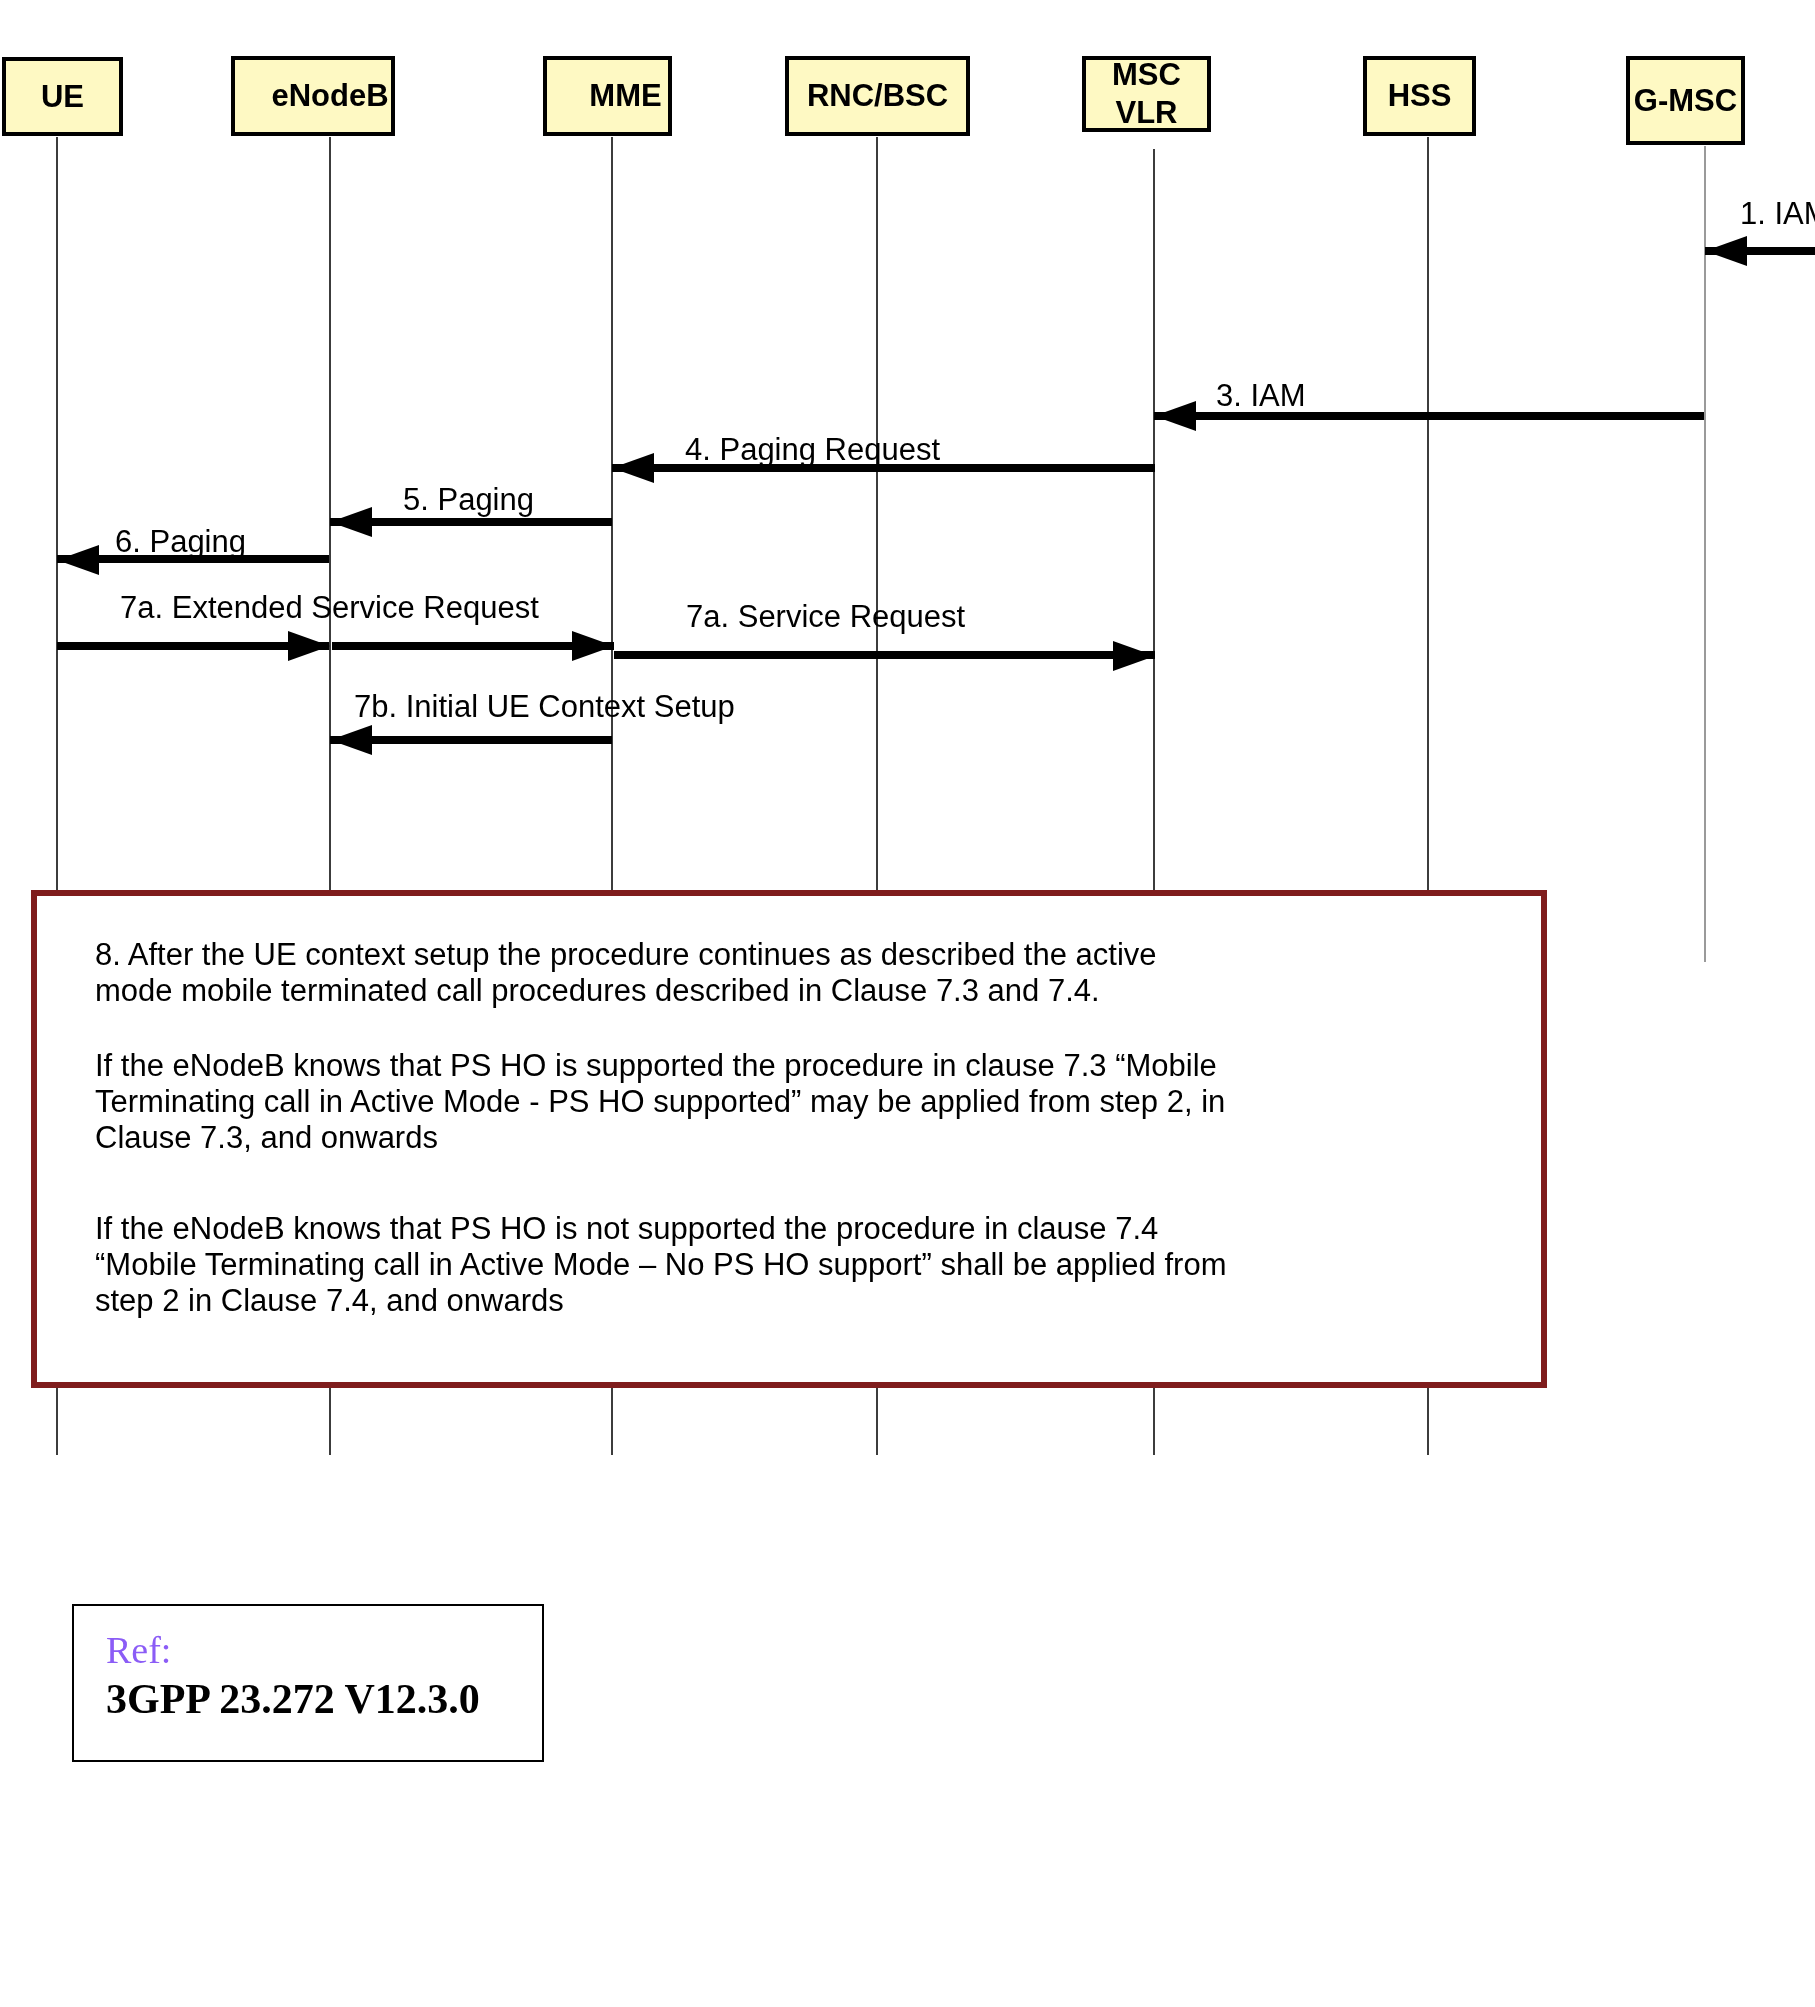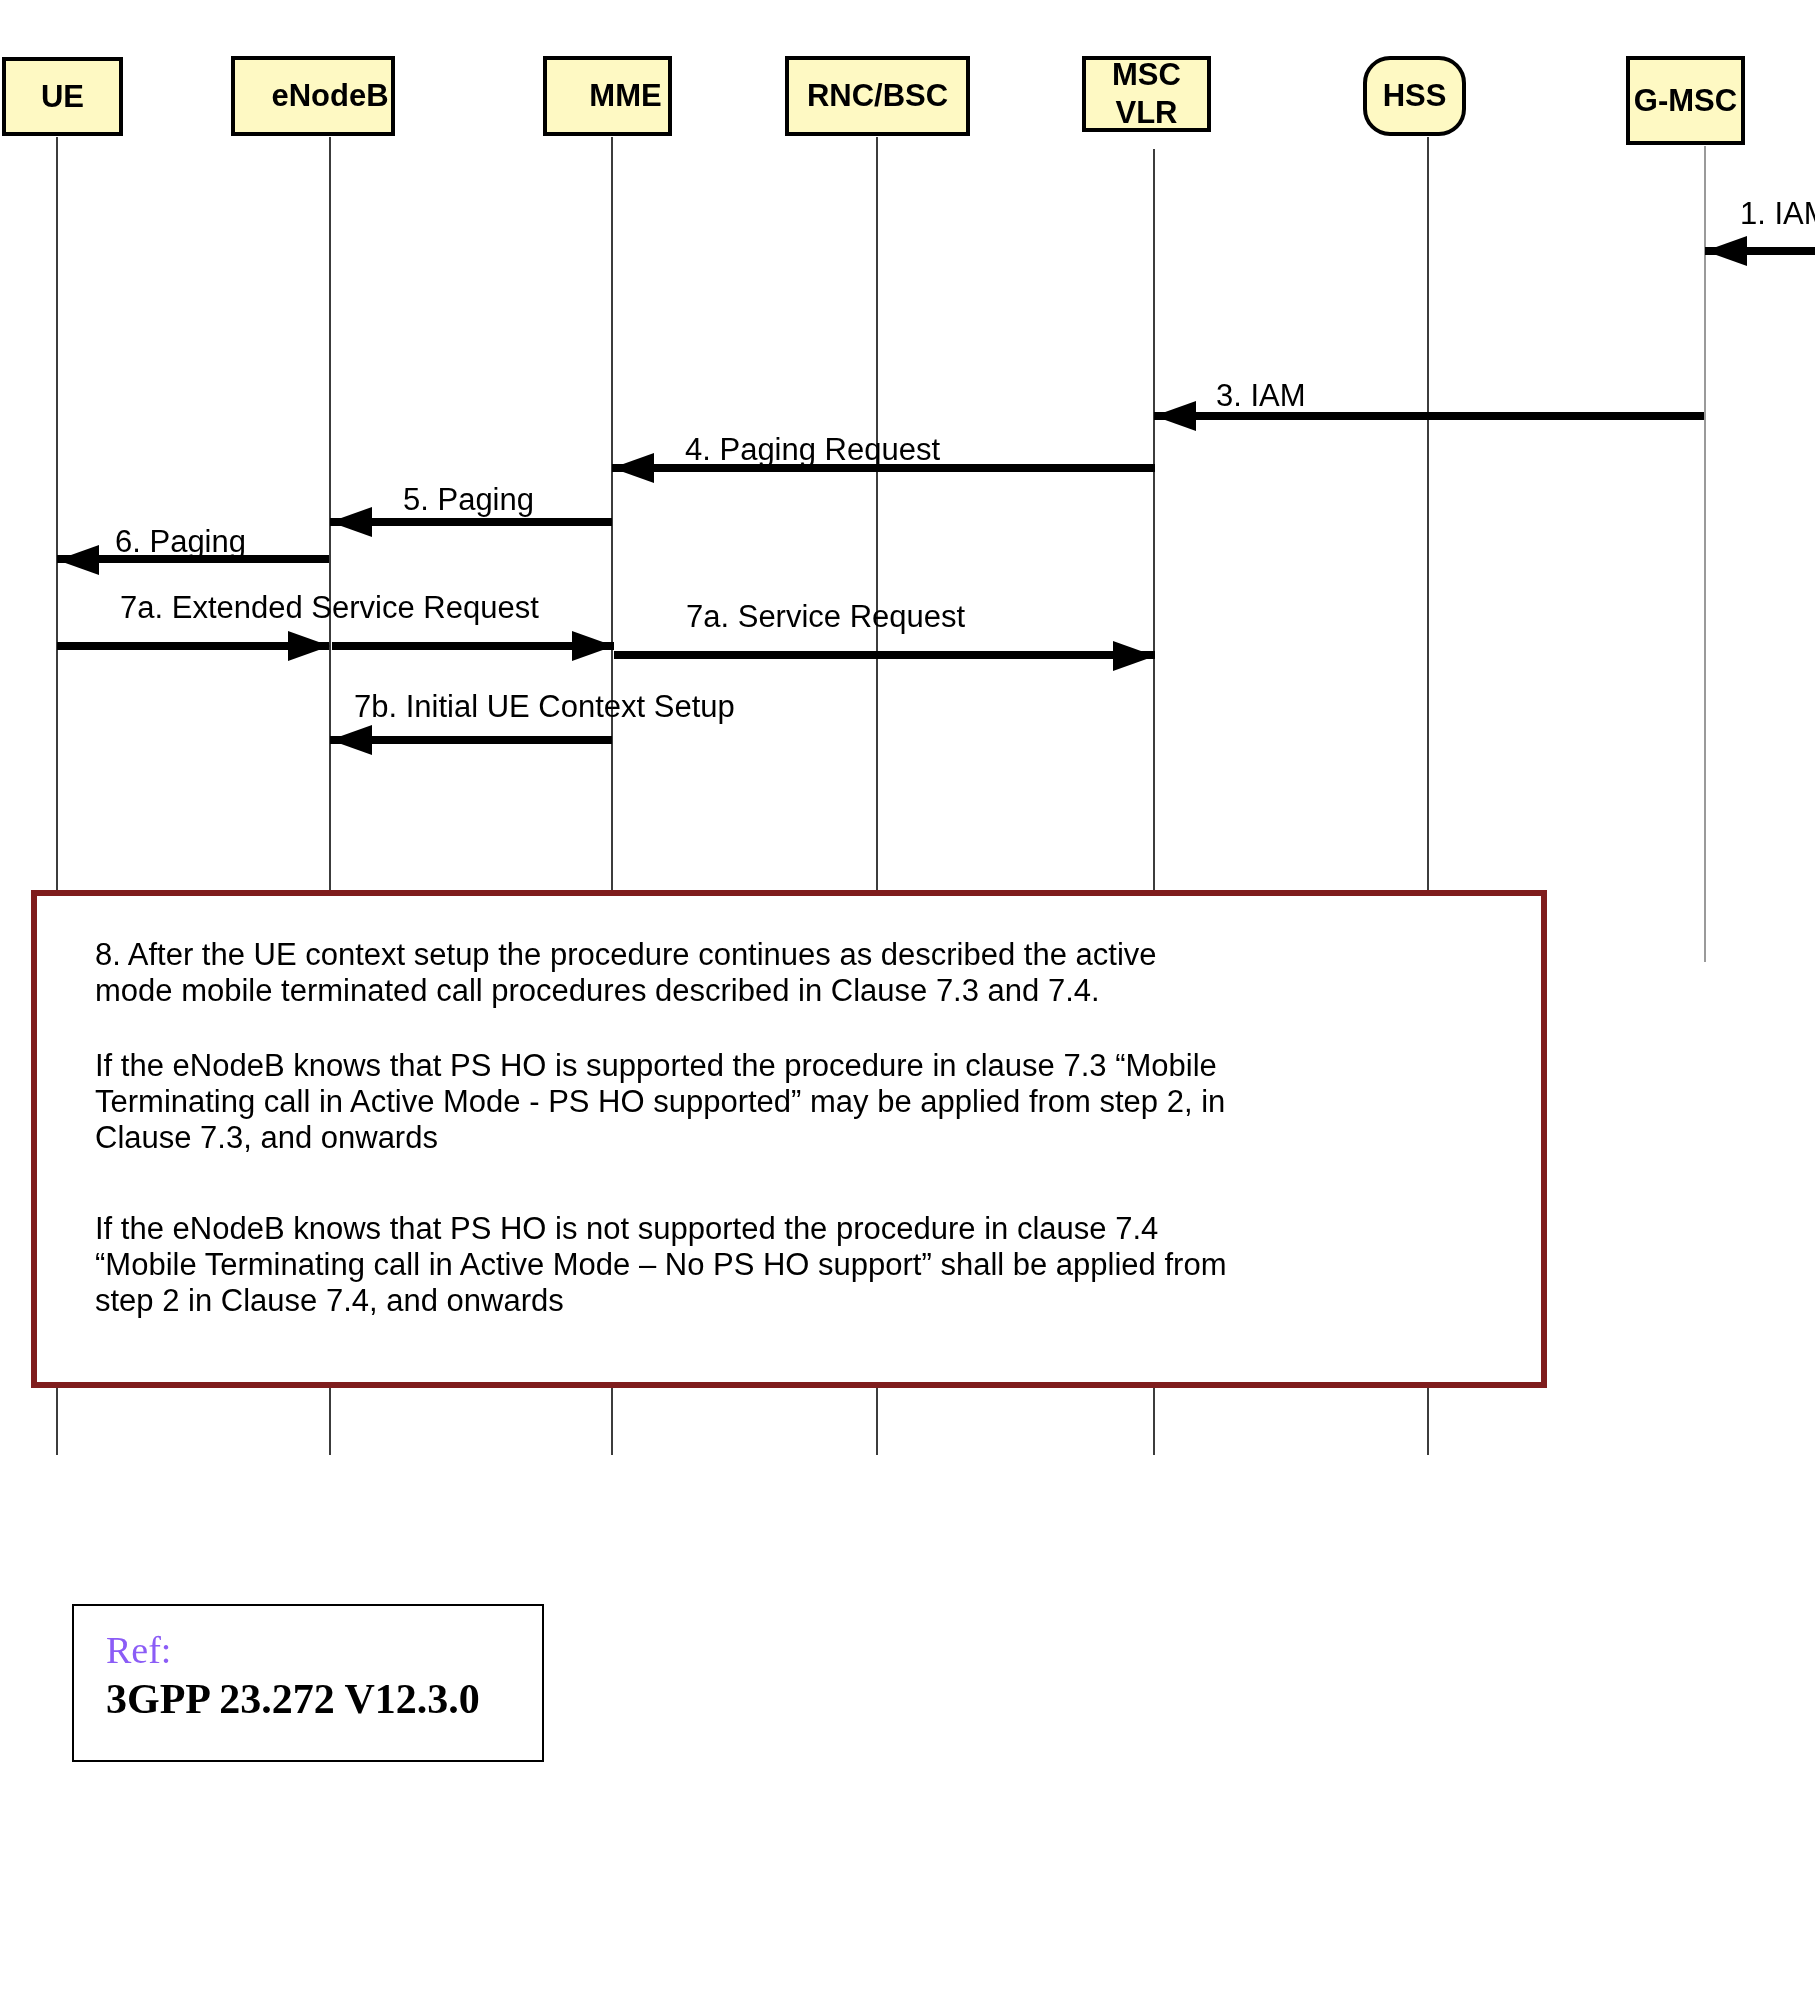--- a/index.html
+++ b/index.html
@@ -92,21 +92,21 @@
       <div class="msg-head left" style="top: 725px; left: 330px;"></div>
       <div class="msg-label" style="left: 354px; top: 689px;">7b. Initial UE Context Setup</div>
     </div>
   <div id="layer-actors">
       <div class="actor-box" style="left: 2px; top: 57px; width: 121px; height: 79px;"><div>UE</div></div>
       <div class="actor-box" style="left: 231px; top: 56px; width: 164px; height: 80px; padding-left: 34px;"><div>eNodeB</div></div>
       <div class="actor-box" style="left: 543px; top: 56px; width: 129px; height: 80px; padding-left: 36px;"><div>MME</div></div>
       <div class="actor-box" style="left: 785px; top: 56px; width: 185px; height: 80px;"><div>RNC/BSC</div></div>
       <div class="actor-box" style="left: 1082px; top: 56px; width: 129px; height: 76px;"><div>MSC
 VLR</div></div>
-      <div class="actor-box" style="left: 1363px; top: 56px; width: 103px; height: 80px; border-radius: 27px;"><div>HSS</div></div>
+      <div class="actor-box" style="left: 1363px; top: 56px; width: 113px; height: 80px;"><div>HSS</div></div>
       <div class="actor-box" style="left: 1626px; top: 56px; width: 119px; height: 89px;"><div>G-MSC</div></div>
     </div>
 
   <div id="note-box">
       <p class="para-1">8. After the UE context setup the procedure continues as described the active
 mode mobile terminated call procedures described in Clause 7.3 and 7.4.</p>
       <p class="para-2">If the eNodeB knows that PS HO is supported the procedure in clause 7.3 “Mobile
 Terminating call in Active Mode - PS HO supported” may be applied from step 2, in
 Clause 7.3, and onwards</p>
       <p class="para-3">If the eNodeB knows that PS HO is not supported the procedure in clause 7.4

